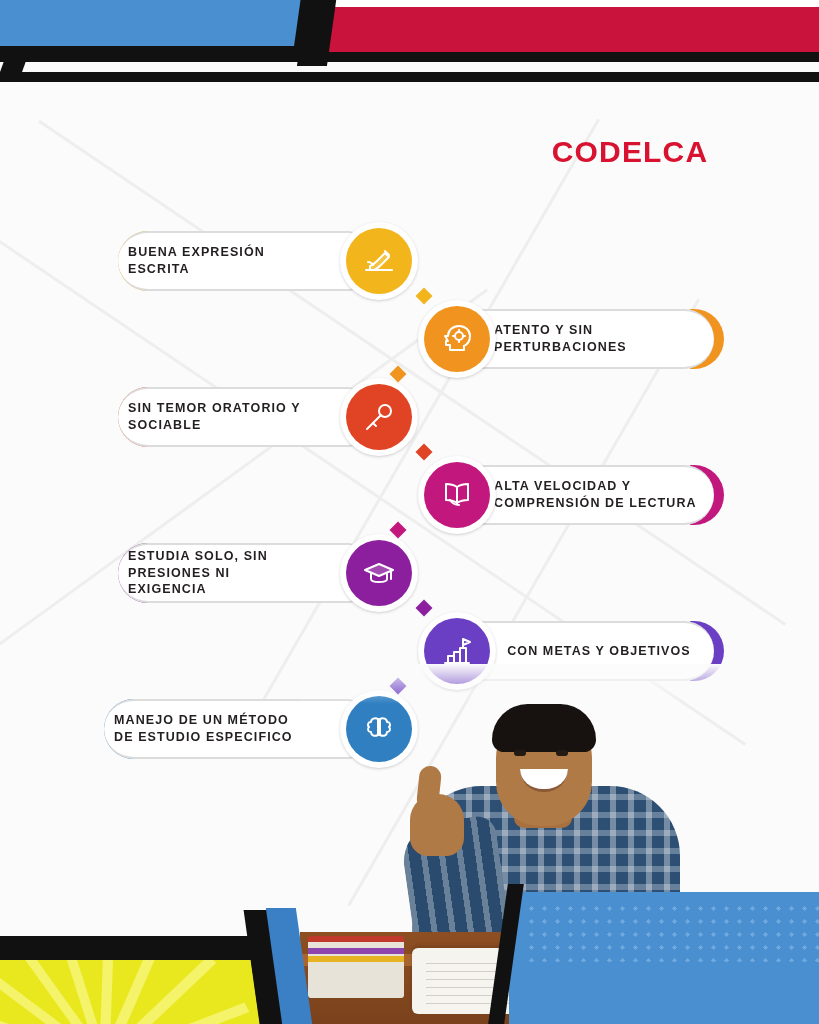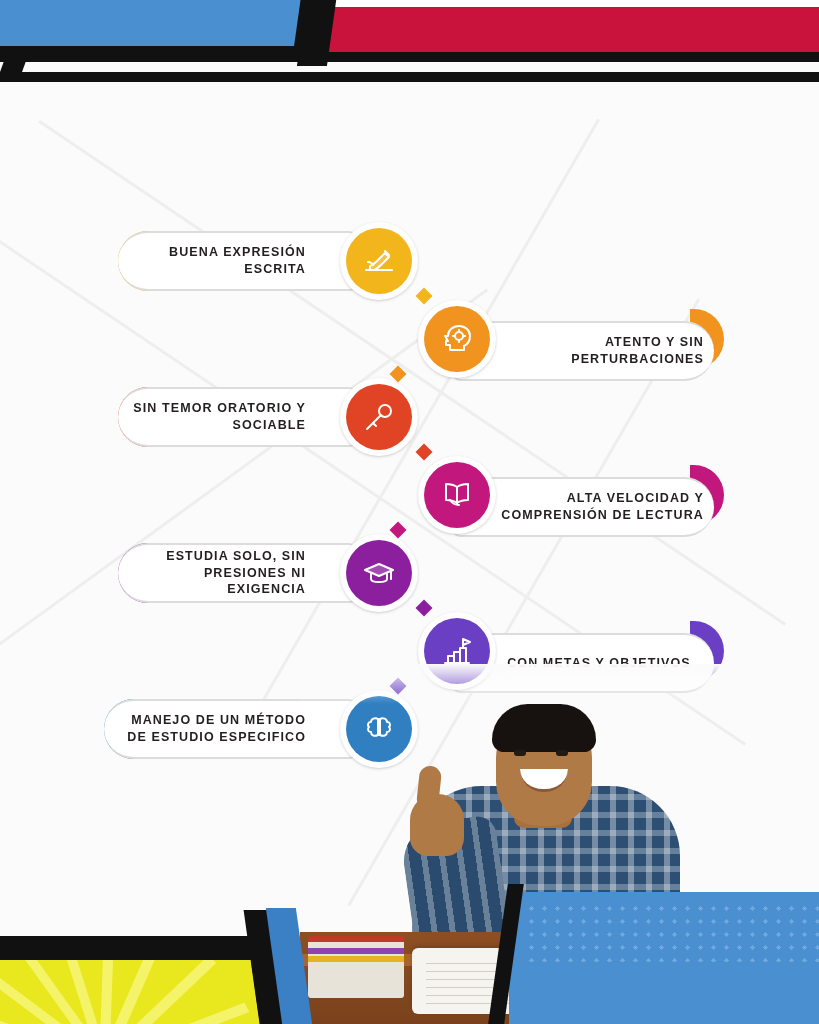--- a/index.html
+++ b/index.html
@@ -210,21 +210,21 @@
     display: flex;
     align-items: center;
     justify-content: center;
   }
   .pill-text {
     font-size: 12.5px;
     font-weight: bold;
     letter-spacing: 1.1px;
     line-height: 1.35;
     color: #231f20;
-    text-align: right;
+    text-align: left;
     text-transform: uppercase;
     padding: 0 10px;
   }
   
   .row.left .pill {
     left: 118px;
     width: 240px;
     border-radius: 34px 10px 10px 34px;
     border-left-width: 0;
     padding-right: 40px;
@@ -237,21 +237,20 @@
     height: 60px;
     border-radius: 34px 0 0 34px;
   }
   
   .row.right .pill {
     left: 452px;
     width: 262px;
     border-radius: 10px 34px 34px 10px;
     border-right-width: 0;
     padding-left: 30px;
-    margin-top: 12px;
   }
   .row.right .cap {
     position: absolute;
     left: 690px;
     top: 9px;
     width: 34px;
     height: 60px;
     border-radius: 0 34px 34px 0;
   }
 
@@ -450,20 +449,21 @@
     <div class="ray" style="transform:rotate(56deg);"></div>
     <div class="ray" style="transform:rotate(72deg);"></div>
   </div>
   <div class="top-red-white-strip"></div>
   <div class="top-gap-black"></div>
   <div class="top-red-black-bottom"></div>
   <div class="header-black-line"></div>
   <div class="header-black-line2"></div>
 
   <div class="title">
+    <div>CODELCA</div>
   </div>
 
   <div class="rows">
 
     <div class="row left" style="top:0px;">
       <div class="cap" style="background:#f2b61c;"></div>
       <div class="pill">
         <span class="pill-text">BUENA EXPRESIÓN ESCRITA</span>
       </div>
       <div class="icon-badge">

